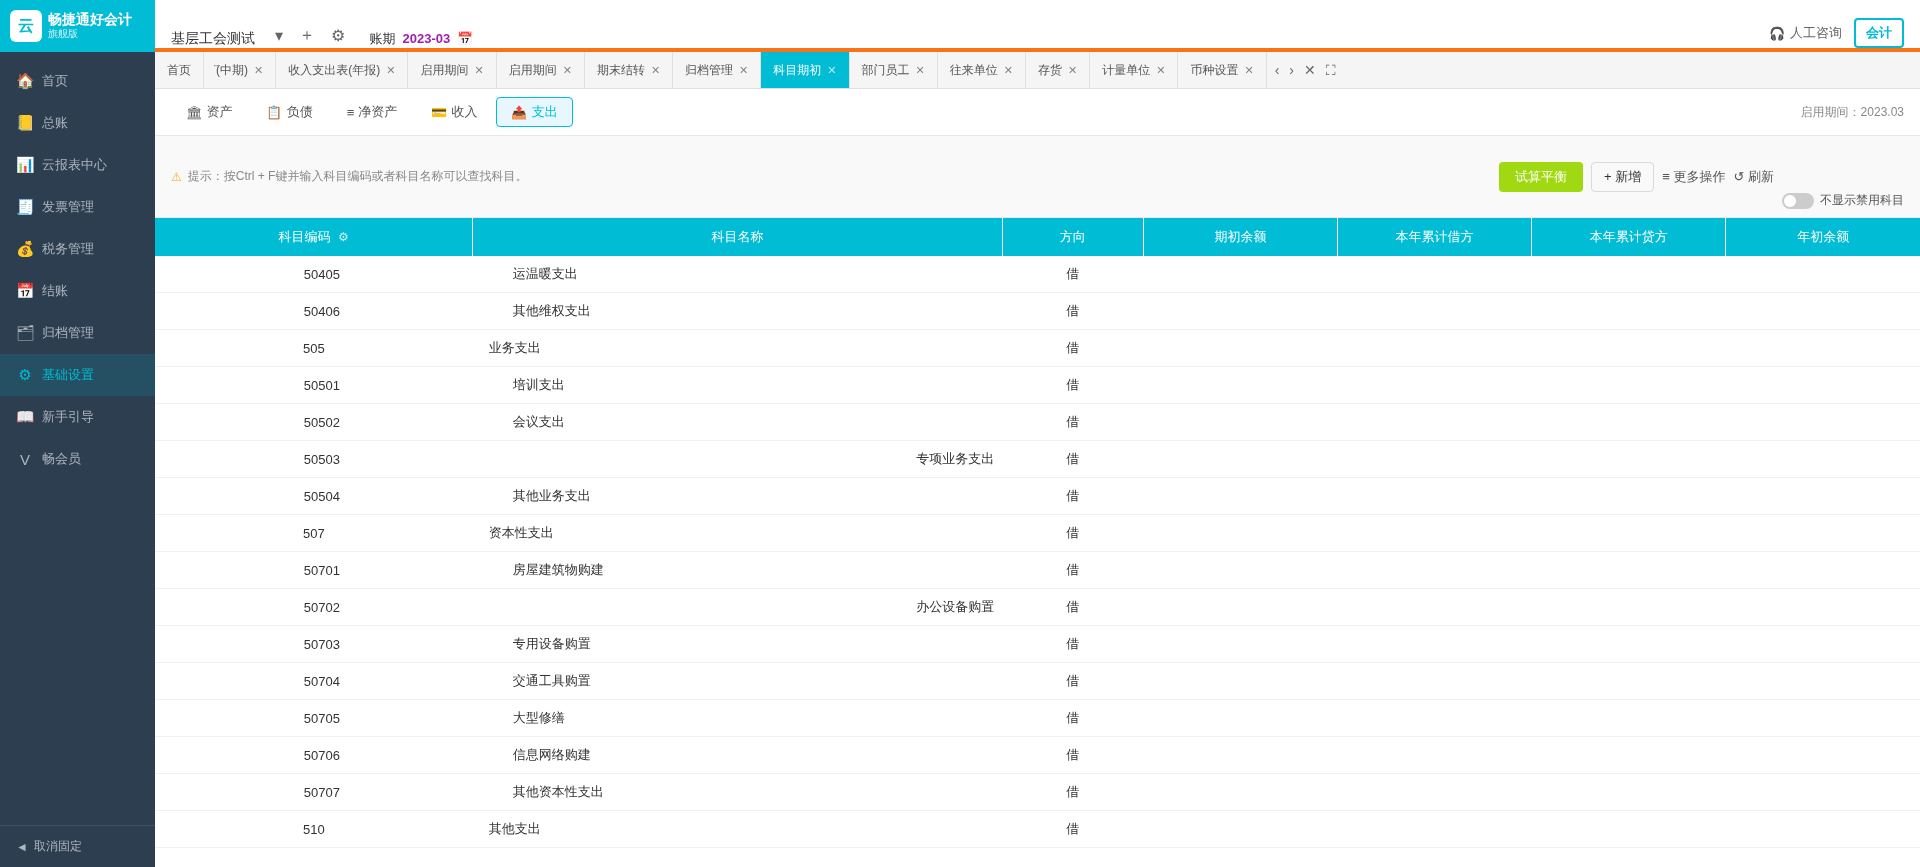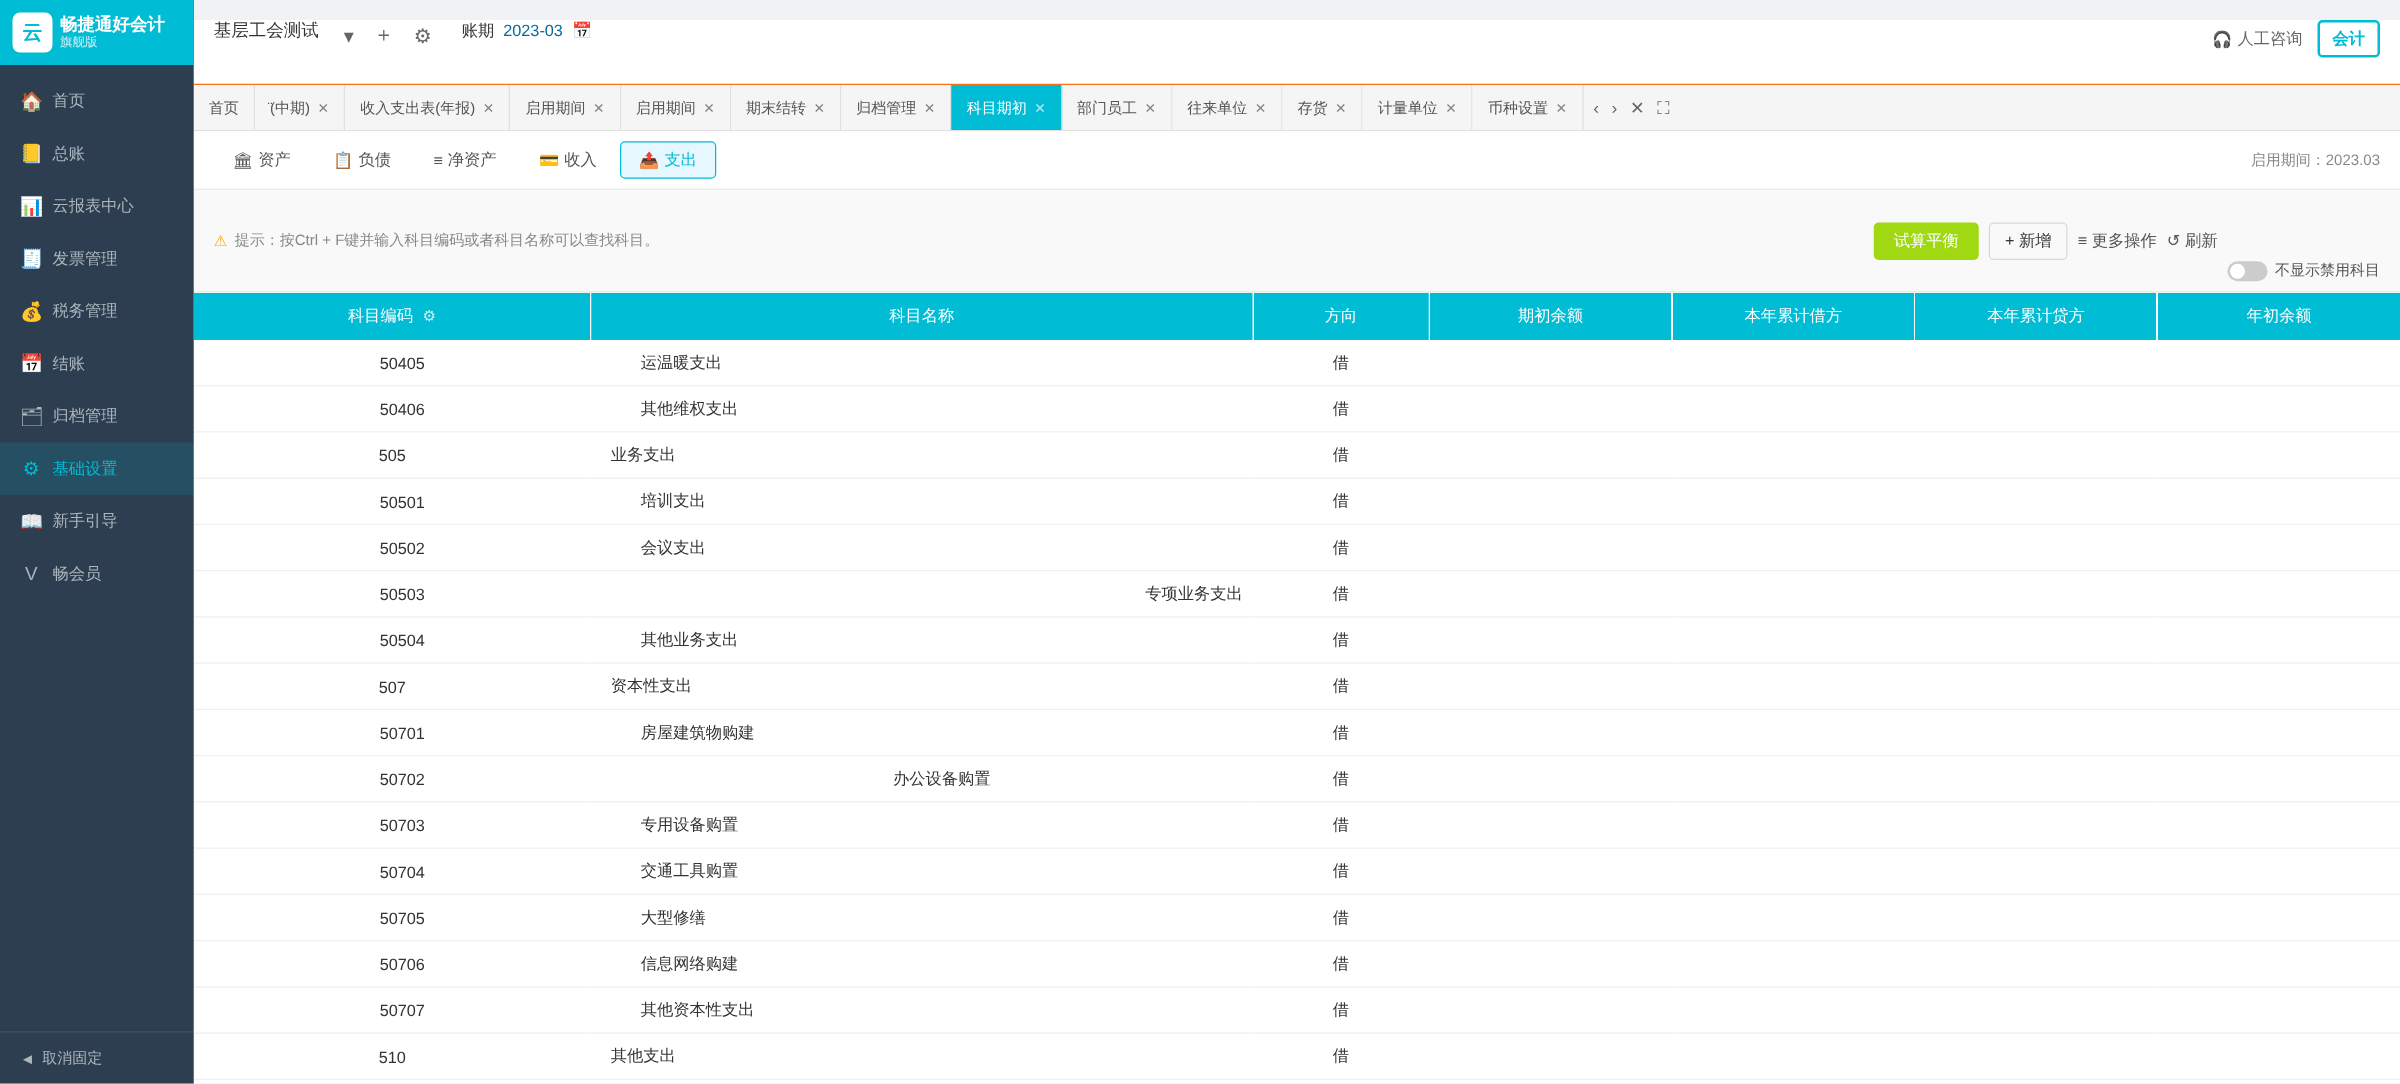--- a/index.html
+++ b/index.html
@@ -52,32 +52,31 @@
     }
 
     
     .main { flex: 1; display: flex; flex-direction: column; overflow: hidden; }
 
     
     .topbar {
       background: white;
       height: 52px;
       display: flex;
-      align-items: flex-start;
+      align-items: flex-end;
       padding: 0 16px;
       gap: 12px;
-      border-bottom: 1px solid #f97316;
+      border-bottom: 4px solid #f97316;
       flex-shrink: 0;
-      margin-top: 16px;
     }
     .topbar-title { font-size: 14px; color: #333; }
     .topbar-actions { display: flex; align-items: center; gap: 8px; margin-left: 4px; }
     .topbar-btn { background: none; border: none; cursor: pointer; color: #666; font-size: 16px; padding: 2px 4px; }
     .topbar-period { font-size: 13px; color: #333; margin-left: 8px; }
-    .topbar-period-val { color: #0369a1; font-weight: 400; }
+    .topbar-period-val { color: #a21caf; font-weight: 700; }
     .topbar-right { margin-left: auto; display: flex; align-items: center; gap: 12px; }
     .help-btn { display: flex; align-items: center; gap: 4px; color: #666; cursor: pointer; font-size: 13px; }
     .account-btn {
       border: 2px solid #00bcd4;
       color: #00bcd4;
       padding: 4px 10px;
       border-radius: 4px;
       font-size: 13px;
       cursor: pointer;
       font-weight: bold;
@@ -496,21 +495,21 @@
     <td>50701</td>
     <td style="text-align:left;padding-left:40px">房屋建筑物购建</td>
     <td>借</td>
     <td></td>
     <td></td>
     <td></td>
     <td></td>
   </tr>
             <tr class="row-child">
     <td>50702</td>
-    <td style="text-align:center;padding-left:40px">办公设备购置</td>
+    <td style="text-align:right;padding-left:40px">办公设备购置</td>
     <td>借</td>
     <td></td>
     <td></td>
     <td></td>
     <td></td>
   </tr>
             <tr class="row-child">
     <td>50703</td>
     <td style="text-align:left;padding-left:40px">专用设备购置</td>
     <td>借</td>

